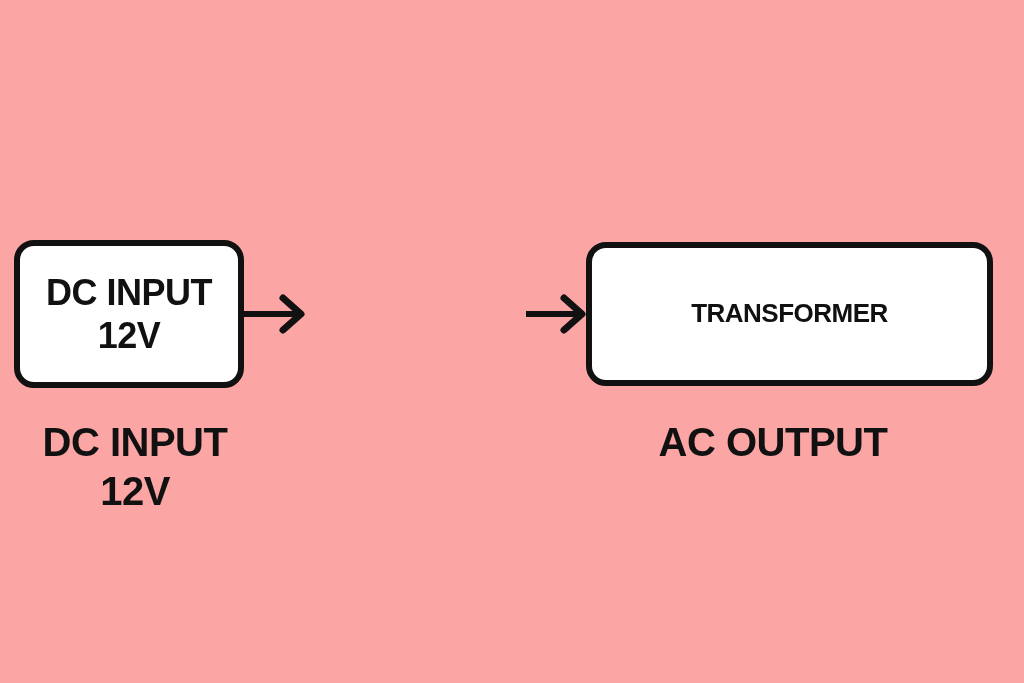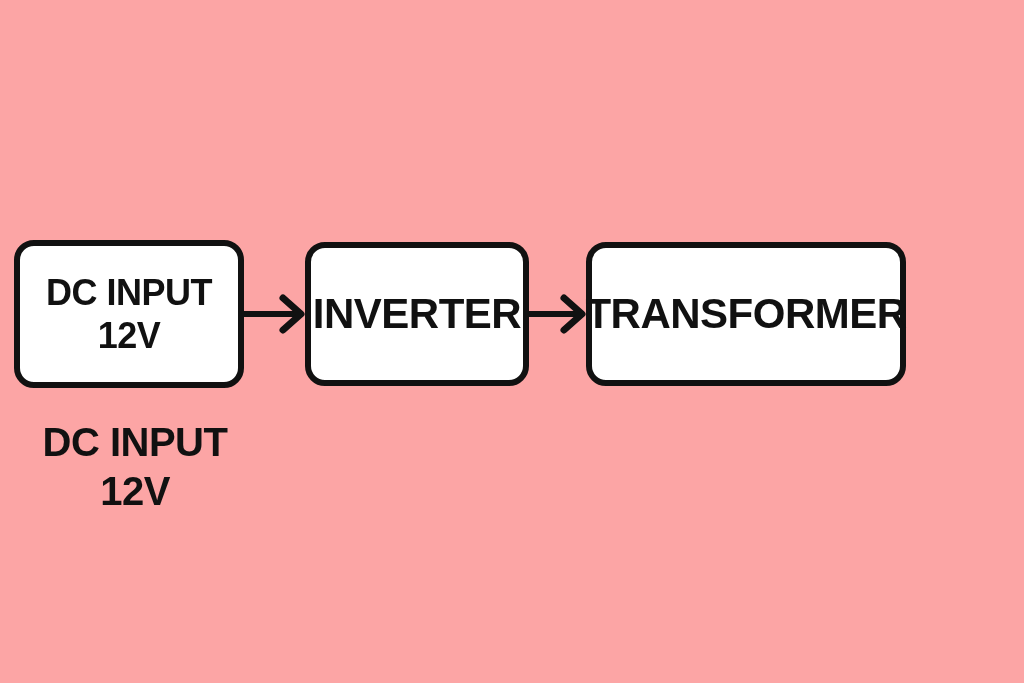--- a/index.html
+++ b/index.html
@@ -41,23 +41,23 @@
   .block-inverter {
     left: 305px;
     top: 242px;
     width: 224px;
     height: 144px;
     font-size: 42px;
   }
   .block-transformer {
     left: 586px;
     top: 242px;
-    width: 320px;
+    width: 407px;
     height: 144px;
-    font-size: 42px;
+    font-size: 26px;
   }
   .arrow {
     position: absolute;
     top: 292px;
     height: 44px;
   }
   .arrow-1 { left: 241px; width: 66px; }
   .arrow-2 { left: 526px; width: 62px; }
   .caption {
     position: absolute;
@@ -80,34 +80,32 @@
   <div class="block block-dc-input">
     <div>DC INPUT</div>
     <div>12V</div>
   </div>
 
   <svg class="arrow arrow-1" viewBox="0 0 66 44" aria-hidden="true">
     <line x1="2" y1="22" x2="56" y2="22" stroke="#111111" stroke-width="6"></line>
     <polyline points="42,6 60,22 42,38" fill="none" stroke="#111111" stroke-width="7" stroke-linecap="round" stroke-linejoin="round"></polyline>
   </svg>
 
-  <div class="block block-inverter">
-    <div>INVERTER</div>
-  </div>
 
   <svg class="arrow arrow-2" viewBox="0 0 62 44" aria-hidden="true">
     <line x1="0" y1="22" x2="52" y2="22" stroke="#111111" stroke-width="6"></line>
     <polyline points="38,6 56,22 38,38" fill="none" stroke="#111111" stroke-width="7" stroke-linecap="round" stroke-linejoin="round"></polyline>
   </svg>
 
   <div class="block block-transformer">
     <div>TRANSFORMER</div>
   </div>
 
   <div class="caption caption-dc">
     <div>DC INPUT</div>
     <div>12V</div>
   </div>
 
   <div class="caption caption-ac">
+    <div>AC OUTPUT</div>
   </div>
 
 </div>
 
 </body></html>

